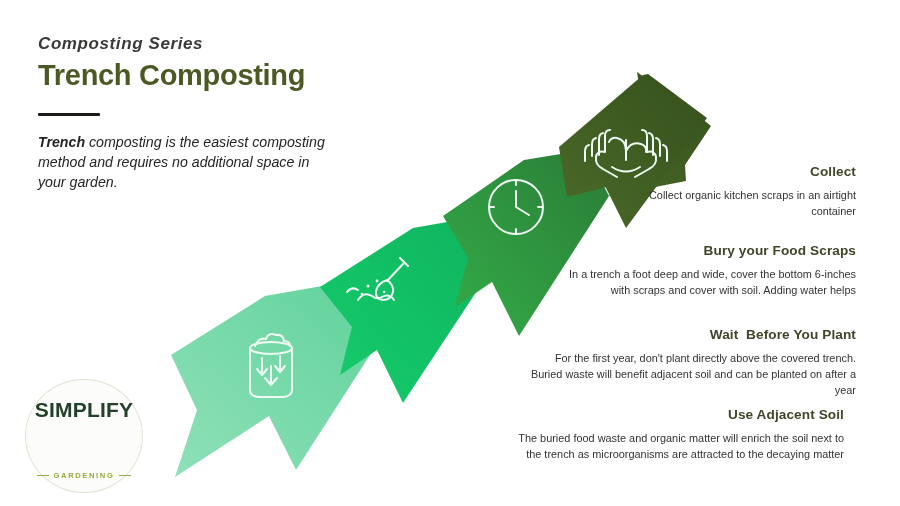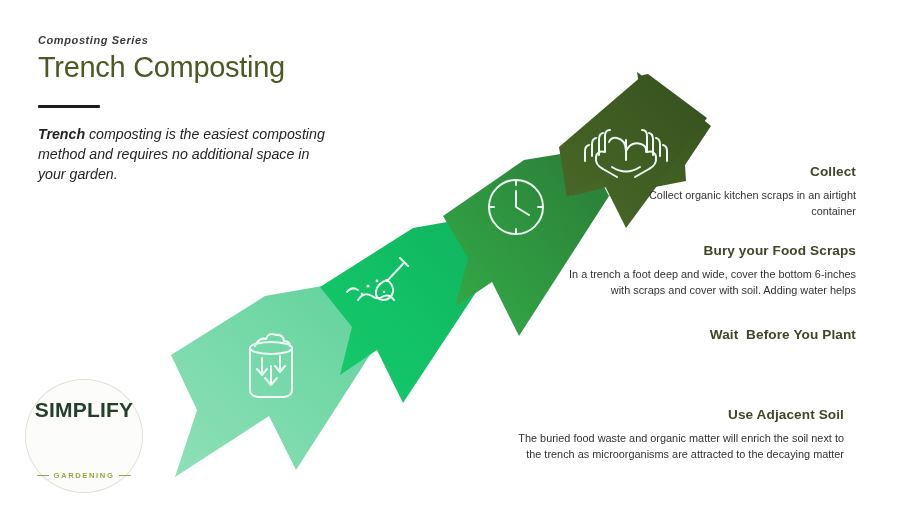--- a/index.html
+++ b/index.html
@@ -8,25 +8,25 @@
     background:#ffffff;
     font-family:"Liberation Sans", sans-serif;
     overflow:hidden;
     position:relative;
   }
   .canvas{position:absolute;inset:0;width:900px;height:506px;}
 
   
   .header{position:absolute;left:38px;top:34px;width:330px;}
   .eyebrow{
-    font-size:11px;font-style:italic;font-weight:600;
+    font-size:17px;font-style:italic;font-weight:600;
     color:#3a3a38;letter-spacing:.6px;margin:0 0 6px 0;
   }
   .title{
-    font-size:29px;font-weight:normal;color:#4b5a24;
+    font-size:29px;font-weight:bold;color:#4b5a24;
     letter-spacing:-.3px;margin:0;line-height:1.1;
   }
   .rule{
     width:62px;height:3px;background:#1b1b18;
     margin:21px 0 16px 0;border-radius:1px;
   }
   .lede{
     font-size:14.2px;font-style:italic;color:#242423;
     line-height:1.42;margin:0;width:290px;
   }
@@ -174,20 +174,21 @@
     <div class="step" id="step-0">
       <p class="step-title">Collect</p>
       <p class="step-body">Collect organic kitchen scraps in an airtight container</p>
     </div>
     <div class="step" id="step-1">
       <p class="step-title">Bury your Food Scraps</p>
       <p class="step-body">In a trench a foot deep and wide, cover the bottom 6-inches with scraps and cover with soil. Adding water helps</p>
     </div>
     <div class="step" id="step-2">
       <p class="step-title">Wait  Before You Plant</p>
+      <p class="step-body">For the first year, don't plant directly above the covered trench.  Buried waste will benefit adjacent soil and can be planted on after a year</p>
     </div>
     <div class="step" id="step-3">
       <p class="step-title">Use Adjacent Soil</p>
       <p class="step-body">The buried food waste and organic matter will enrich the soil next to the trench as microorganisms are attracted to the decaying matter</p>
     </div>
   </div>
 
   <div class="logo">
     <svg class="logo-mark" viewBox="0 0 60 60">
       <path d="M10,6 L10,2 L50,2 L50,6 M10,40 L10,44 L50,44 L50,40" fill="none" stroke="#6f8a33" stroke-width="1.6"></path>

